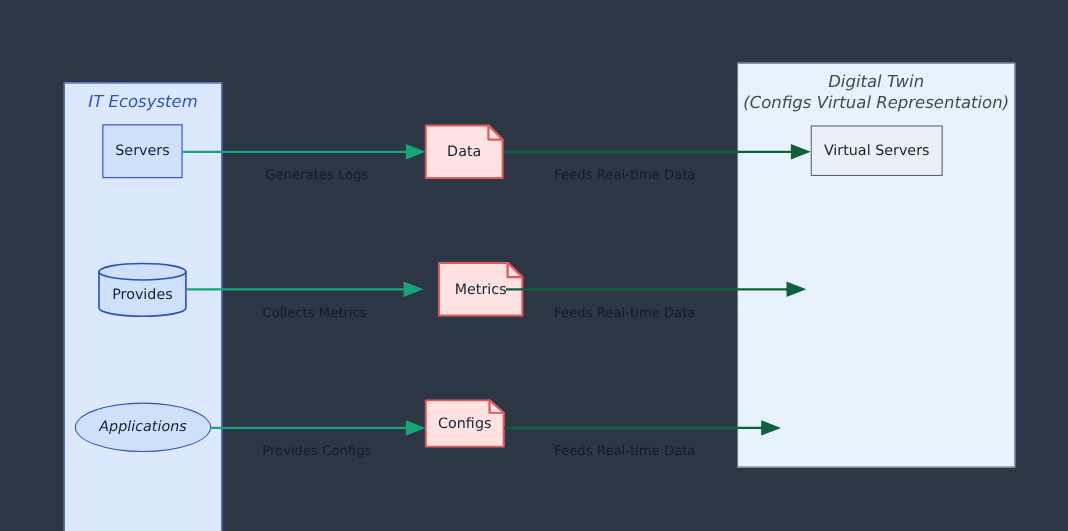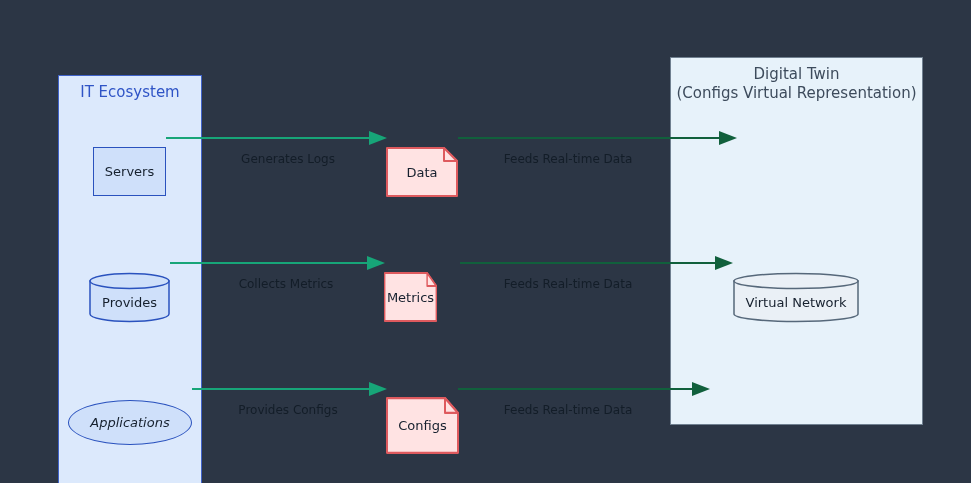--- a/index.html
+++ b/index.html
@@ -2,31 +2,31 @@
 <html style="--canvas-bg: #2c3645; --blue-container-bg: #dce9fc; --blue-container-border: #3f62c9; --blue-title: #2f54c6; --blue-node-bg: #cfe0fa; --blue-node-border: #2a52be; --note-bg: #ffe3e3; --note-border: #de5a5e; --gray-container-bg: #e7f2fa; --gray-container-border: #708090; --gray-title: #3d4b5c; --gray-node-bg: #eaf0f6; --gray-node-border: #56687a; --edge-bright: #17a578; --edge-dark: #11603c; --node-text: #16202e; --edge-label: #131d28;"><head>
 <meta charset="utf-8">
 <style>
   html,body{margin:0;padding:0;background:#2c3645;}
   .canvas{
     position:relative;width:971px;height:483px;overflow:hidden;
     background:var(--canvas-bg,#2c3645);
     font-family:"DejaVu Sans","Liberation Sans",sans-serif;
   }
   
-  .container{position:absolute;box-sizing:border-box;}
+  .container{position:absolute;box-sizing:border-box;font-style:italic;}
   .container.blue{background:var(--blue-container-bg);border:1.5px solid var(--blue-container-border);}
   .container.gray{background:var(--gray-container-bg);border:1.5px solid var(--gray-container-border);}
   .container-title{position:absolute;top:7px;left:0;right:0;text-align:center;font-size:15px;line-height:1.25;}
   .container.blue .container-title{color:var(--blue-title);}
   .container.gray .container-title{color:var(--gray-title);}
   
   .node{
     position:absolute;box-sizing:border-box;
     display:flex;align-items:center;justify-content:center;
-    font-size:13px;color:var(--node-text);white-space:nowrap;margin-top:34px;
+    font-size:13px;color:var(--node-text);white-space:nowrap;
   }
   .node .label{position:relative;z-index:2;}
   .rect.blue-node{background:var(--blue-node-bg);border:1.5px solid var(--blue-node-border);}
   .rect.gray-node{background:var(--gray-node-bg);border:1.5px solid var(--gray-node-border);}
   .ellipse{border-radius:50%;}
   .ellipse.blue-node{background:var(--blue-node-bg);border:1.5px solid var(--blue-node-border);font-style:italic;}
   .ellipse.gray-node{background:var(--gray-node-bg);border:1.5px solid var(--gray-node-border);}
   .shape-svg{position:absolute;inset:0;width:100%;height:100%;}
   .cylinder .label{margin-top:9px;}
   .cylinder.blue-node path,.cylinder.blue-node ellipse{fill:var(--blue-node-bg);stroke:var(--blue-node-border);stroke-width:1.5;}
@@ -103,39 +103,35 @@
   </div>
 
   <div class="node note" style="left:386px;top:113px;width:72px;height:50px">
     <svg class="shape-svg" viewBox="0 0 72 50" preserveAspectRatio="none">
       <polygon points="1,1 58,1 71,14 71,49 1,49"></polygon>
       <polygon points="58,1 58,14 71,14"></polygon>
     </svg>
     <span class="label">Data</span>
   </div>
 
-  <div class="node note" style="left:384px;top:238px;width:53px;height:50px">
+  <div class="node note" style="left:398px;top:238px;width:78px;height:50px">
     <svg class="shape-svg" viewBox="0 0 75 50" preserveAspectRatio="none">
       <polygon points="1,1 61,1 74,14 74,49 1,49"></polygon>
       <polygon points="61,1 61,14 74,14"></polygon>
     </svg>
     <span class="label">Metrics</span>
   </div>
 
-  <div class="node note" style="left:386px;top:363px;width:73px;height:57px">
+  <div class="node note" style="left:386px;top:363px;width:73px;height:44px">
     <svg class="shape-svg" viewBox="0 0 73 50" preserveAspectRatio="none">
       <polygon points="1,1 59,1 72,14 72,49 1,49"></polygon>
       <polygon points="59,1 59,14 72,14"></polygon>
     </svg>
     <span class="label">Configs</span>
   </div>
 
+  <div class="node rect gray-node" style="left:737px;top:114px;width:120px;height:46px">
+    <span class="label">Virtual Servers</span>
+  </div>
 
-  <div class="node cylinder gray-node" style="left:733px;top:238px;width:126px;height:51px">
-    <svg class="shape-svg" viewBox="0 0 126 51" preserveAspectRatio="none">
-      <path d="M1,9 V42 A62,7.5 0 0 0 125,42 V9 Z"></path>
-      <ellipse cx="63" cy="9" rx="62" ry="7.5"></ellipse>
-    </svg>
-    <span class="label">Virtual Network</span>
-  </div>
 
 
 </div>
 
 </body></html>

